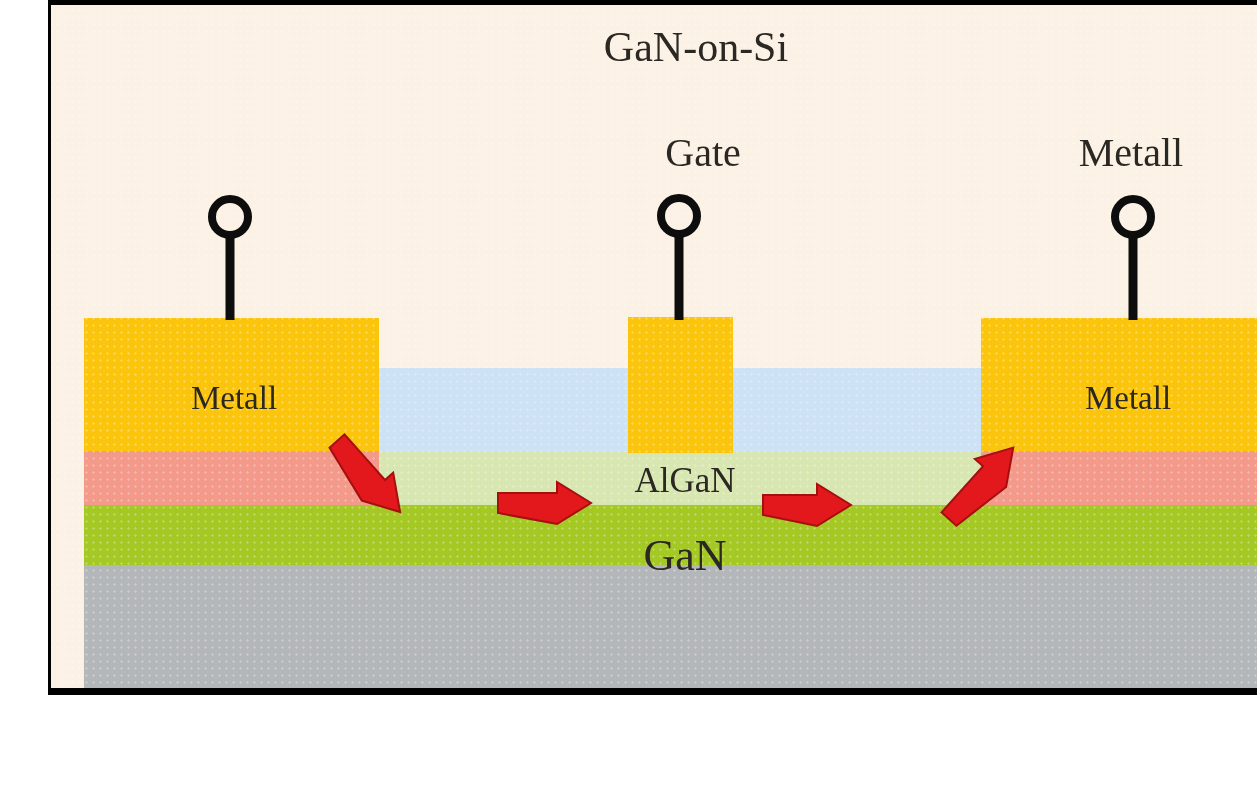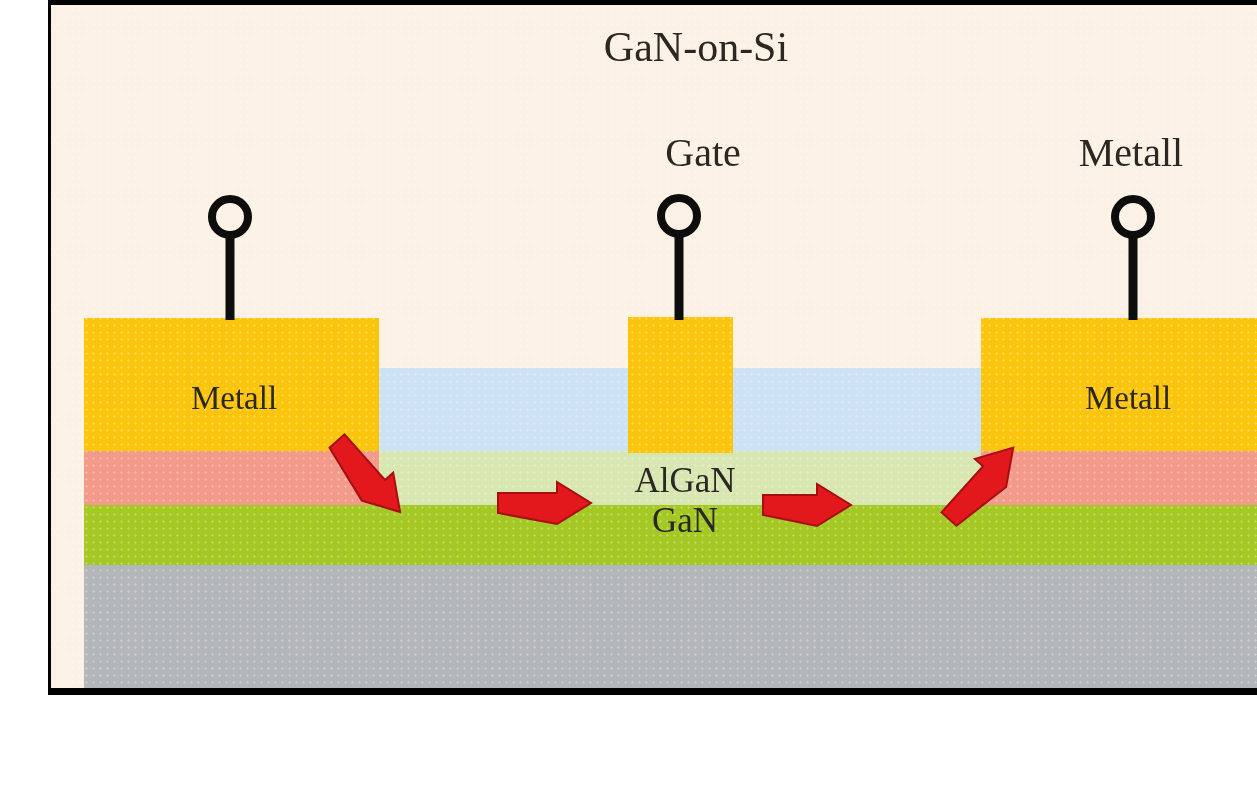--- a/index.html
+++ b/index.html
@@ -60,21 +60,21 @@
   }
   .title-lbl     { left: 648px; top: 47px;  font-size: 42px; }
   .terminal-lbl  { font-size: 40px; }
   .source-lbl    { left: 182px;  top: 153px; }
   .gate-lbl      { left: 655px;  top: 153px; }
   .drain-lbl     { left: 1083px; top: 153px; }
   .metal-lbl     { font-size: 33px; }
   .metal-lbl-left  { left: 186px;  top: 398px; }
   .metal-lbl-right { left: 1080px; top: 398px; }
   .algan-lbl     { left: 637px; top: 480px; font-size: 35px; }
-  .gan-lbl       { left: 637px; top: 520px; font-size: 35px; }
+  .gan-lbl       { left: 637px; top: 556px; font-size: 44px; }
   .sub-lbl       { left: 633px; top: 687px; font-size: 37px; }
 
   .overlay-svg { position: absolute; inset: 0; z-index: 7; }
 </style>
 </head>
 <body>
 
 <div class="canvas">
 
   <div class="layer substrate sub-layer"></div>

